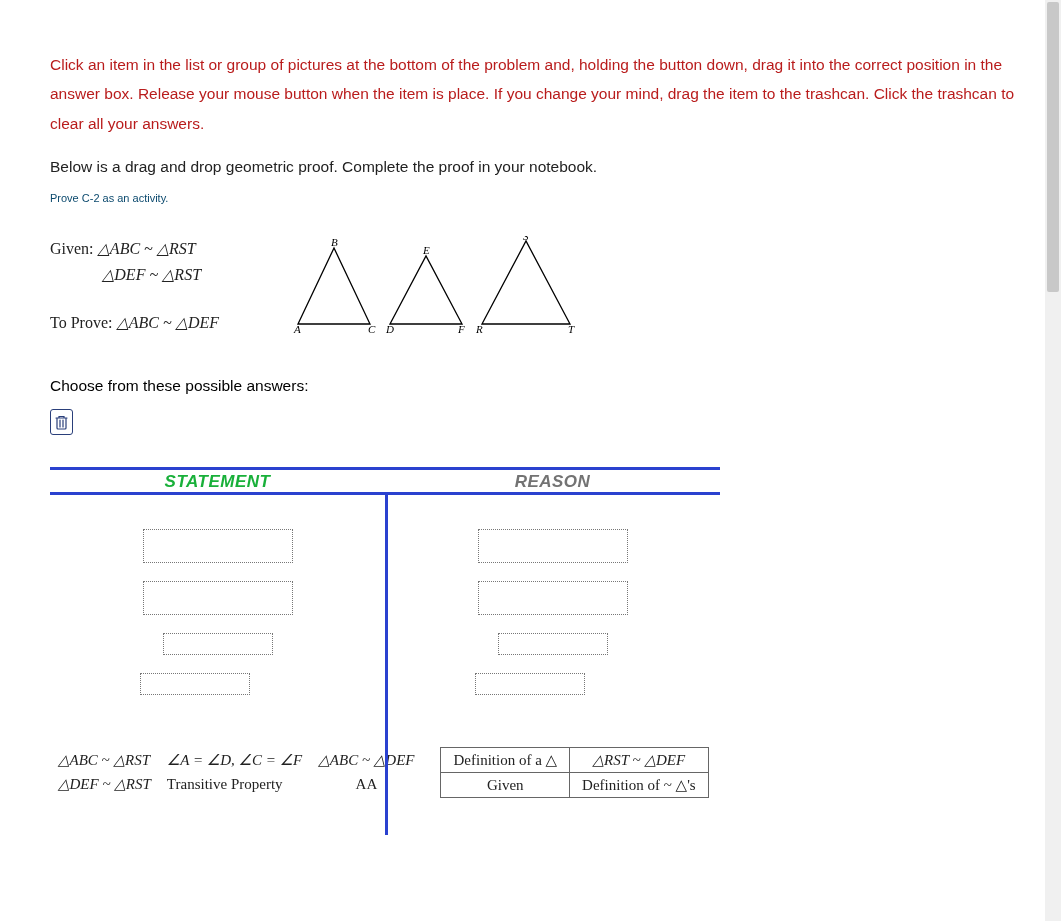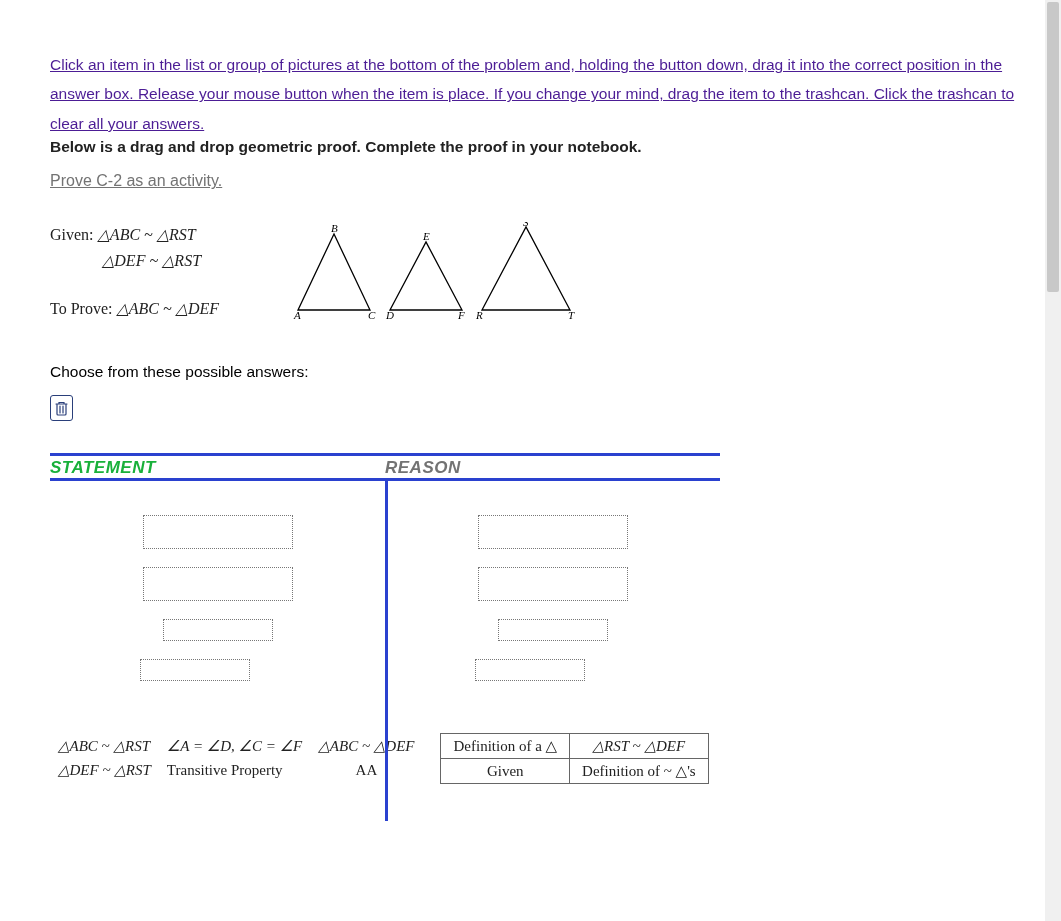--- a/index.html
+++ b/index.html
@@ -28,33 +28,31 @@
     background: #c8c8c8;
     border-radius: 2px;
   }
   .content {
     padding: 50px 20px 0 50px;
     width: 1040px;
   }
   .instructions {
     line-height: 1.9;
     font-size: 15.5px;
-    color: #4c1d95;
-    text-decoration: underline;
+    color: #b91c1c;
   }
   .bold-line {
-    font-weight: bold;
-    margin-top: 0;
+    font-weight: normal;
+    margin-top: 20px;
     font-size: 15.5px;
   }
   .activity-line {
     margin-top: 16px;
-    font-size: 16px;
-    color: #737373;
-    text-decoration: underline;
+    font-size: 11px;
+    color: #0c4a6e;
   }
   .problem-block {
     margin-top: 32px;
     display: flex;
     align-items: flex-start;
     gap: 30px;
   }
   .given-prove {
     font-family: "Times New Roman", serif;
     font-size: 16px;
@@ -88,21 +86,21 @@
     position: relative;
   }
   .proof-head {
     border-top: 3px solid #2a41cf;
     border-bottom: 3px solid #2a41cf;
     height: 28px;
     display: flex;
   }
   .proof-head .col {
     flex: 1;
-    text-align: left;
+    text-align: center;
     font-family: "Comic Sans MS", "Arial Black", sans-serif;
     font-weight: bold;
     font-style: italic;
     font-size: 17px;
     line-height: 24px;
     letter-spacing: 0.5px;
   }
   .statement-hdr { color: #19b03a; }
   .reason-hdr { color: #737373; }
   .proof-body {

